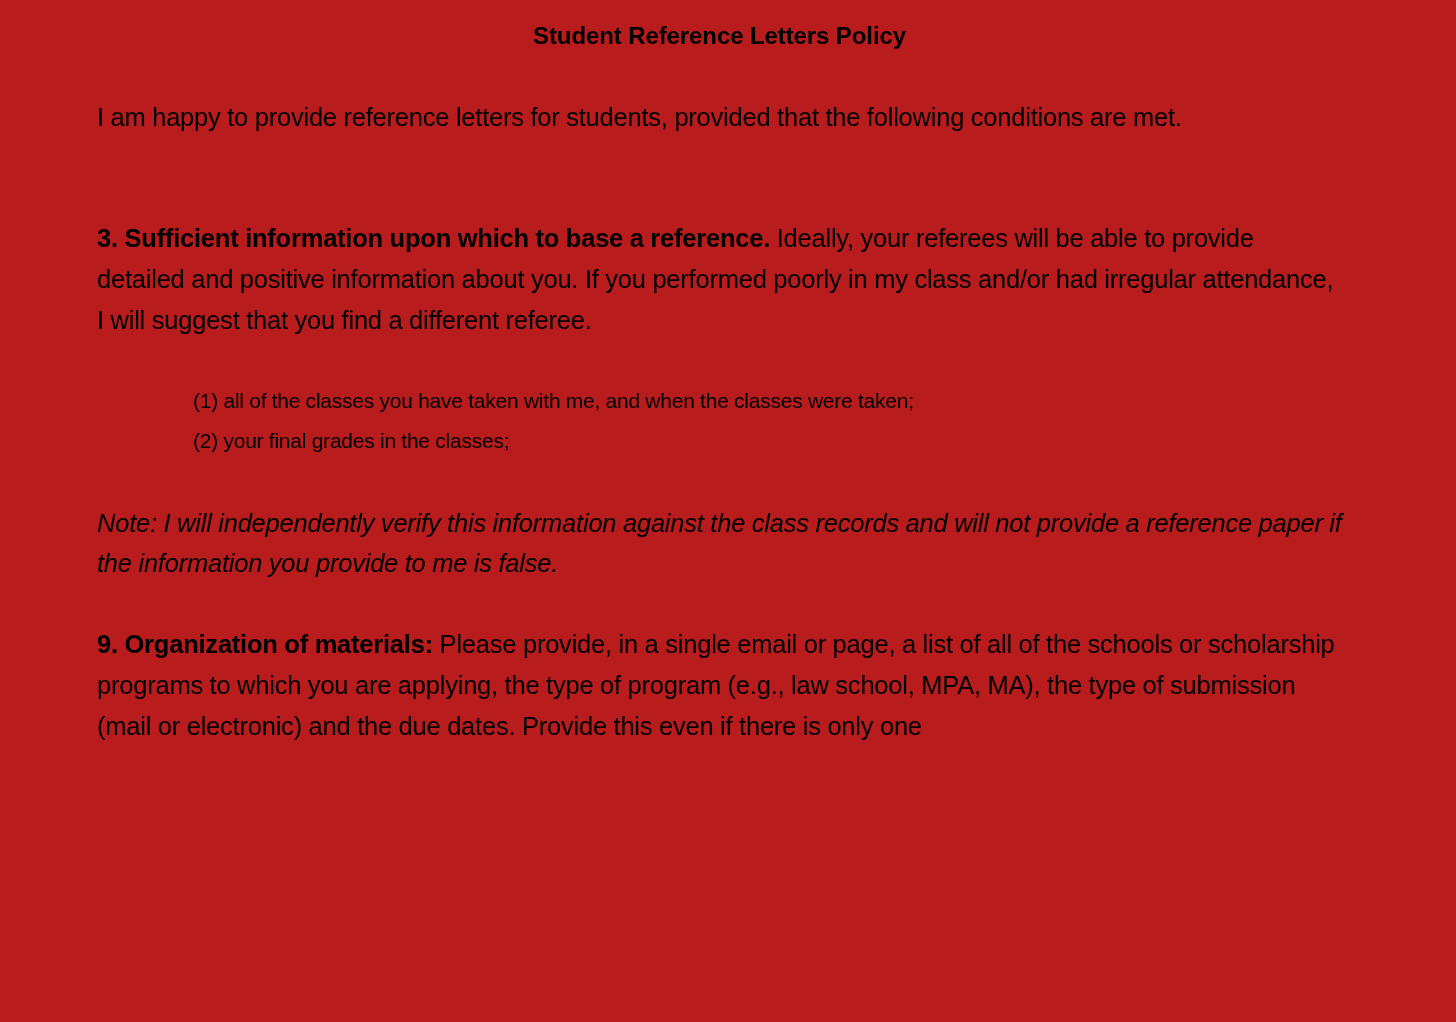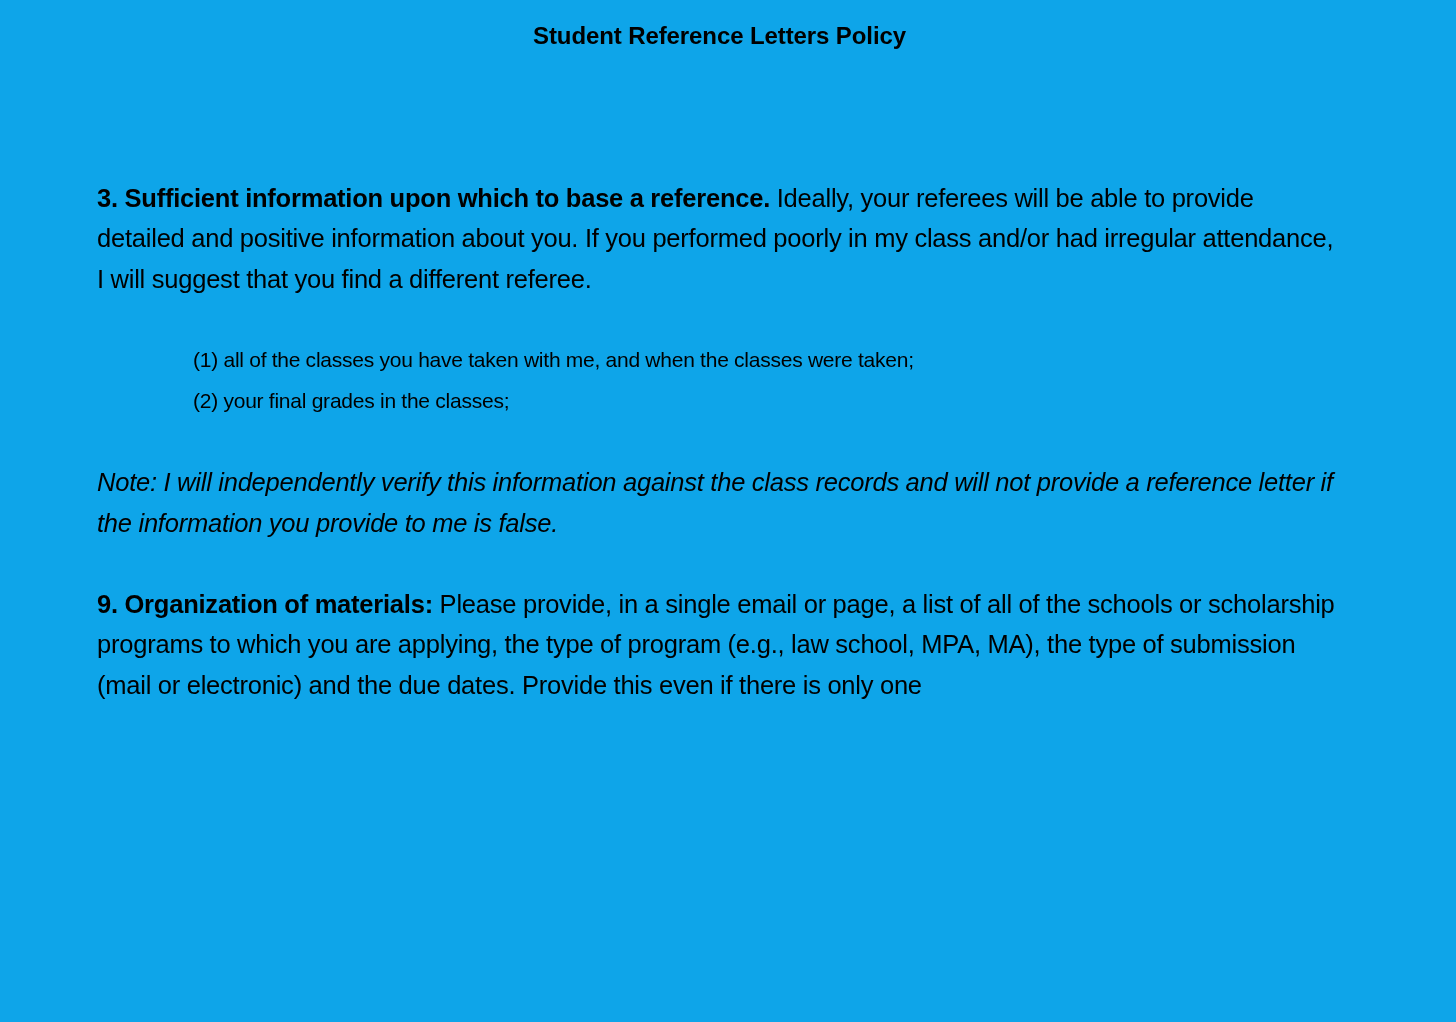--- a/index.html
+++ b/index.html
@@ -12,21 +12,21 @@
     height: 1022px;
     overflow: hidden;
     font-family: "Liberation Sans", sans-serif;
     color: #000000;
   }
 
   .page {
     position: relative;
     width: 1456px;
     height: 1022px;
-    background: #0ea5e9;
+    background: #b91c1c;
     overflow: hidden;
   }
 
   .doc-body {
     position: absolute;
     left: 97px;
     top: 0;
     width: 1245px;
   }
 
@@ -79,38 +79,39 @@
 </head>
 <body>
 
 <div class="page">
   <div class="doc-body">
 
     <h1 class="doc-title">Student Reference Letters Policy</h1>
 
     <div class="spacer"></div>
 
+    <p class="para">I am happy to provide reference letters for students, provided that the following conditions are met.</p>
 
     <div class="spacer"></div>
 
 
     <div class="spacer"></div>
 
     <p class="para"><span class="lead">3. Sufficient information upon which to base a reference.</span><span> Ideally, your referees will be able to provide detailed and positive information about you.  If you performed poorly in my class and/or had irregular attendance, I will suggest that you find a different referee.</span></p>
 
     <div class="spacer"></div>
 
 
     <div class="list-block">
       <p class="list-item">(1) all of the classes you have taken with me, and when the classes were taken;</p>
       <p class="list-item">(2) your final grades in the classes;</p>
     </div>
 
     <div class="spacer"></div>
 
-    <p class="para note">Note: I will independently verify this information against the class records and will not provide a reference letter if the information you provide to me is false.</p>
+    <p class="para note">Note: I will independently verify this information against the class records and will not provide a reference paper if the information you provide to me is false.</p>
 
     <div class="spacer"></div>
 
     <p class="para"><span class="lead">9. Organization of materials:</span><span> Please provide, in a single email or page, a list of all of the schools or scholarship programs to which you are applying, the type of program (e.g., law school, MPA, MA), the type of submission (mail or electronic) and the due dates. Provide this even if there is only one</span></p>
 
   </div>
 </div>
 
 </body></html>

